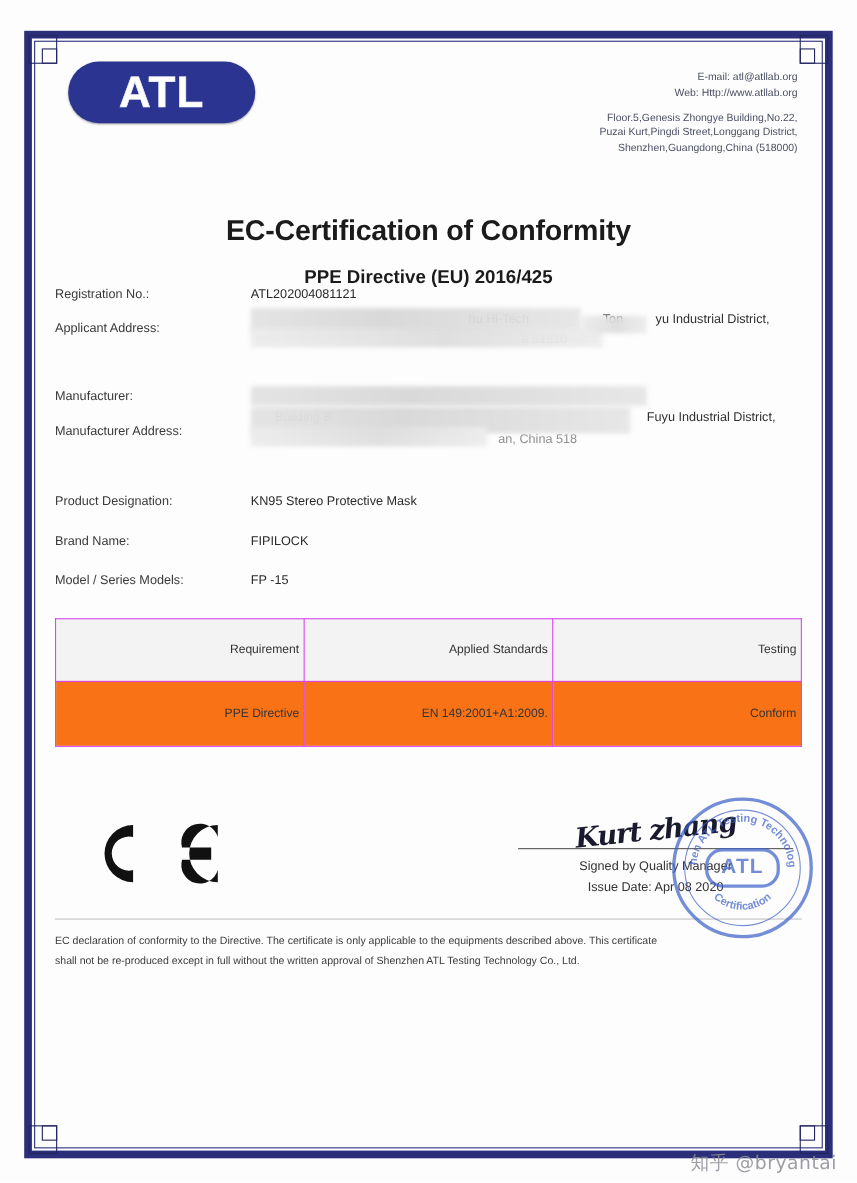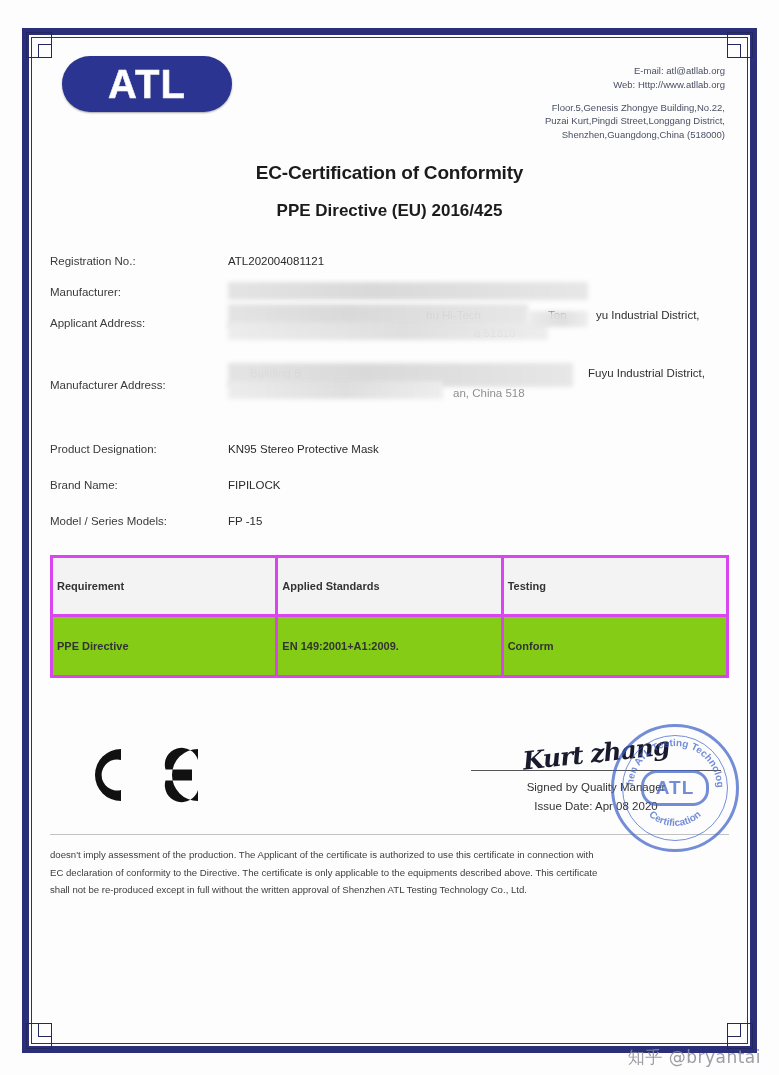--- a/index.html
+++ b/index.html
@@ -83,36 +83,36 @@
     font-size:9.5px;
     line-height:1.45;
     padding-top:8px;
     padding-right:4px;
   }
   .contact .block2{margin-top:9px;}
 
   
   .title{
     text-align:center;
-    font-size:19px;
+    font-size:26px;
     font-weight:bold;
     color:#1b1b1b;
-    margin-top:20px;
+    margin-top:52px;
     letter-spacing:-0.2px;
   }
   .subtitle{
     text-align:center;
     font-size:17px;
     font-weight:bold;
     color:#1b1b1b;
     margin-top:17px;
   }
 
   
-  .fields{margin-top:34px;}
+  .fields{}
   .row{
     display:flex;
     align-items:flex-start;
     margin-bottom:19px;
     position:relative;
   }
   .row.tall{margin-bottom:22px;}
   .label{
     width:178px;
     flex:0 0 178px;
@@ -145,33 +145,33 @@
 
   
   table.resulttable{
     width:100%;
     border-collapse:collapse;
     margin-top:28px;
     table-layout:fixed;
   }
   table.resulttable th,
   table.resulttable td{
-    border:3px solid #d946ef;
-    text-align:left;
-    font-weight:bold;
+    border:1px solid #d946ef;
+    text-align:right;
+    font-weight:normal;
     color:#333;
     font-size:11px;
     padding:17px 4px;
   }
   table.resulttable th{
     background:#f3f3f3;
     height:22px;
   }
   table.resulttable td{
-    background:#84cc16;
+    background:#f97316;
     height:24px;
   }
 
   
   .cesign{
     display:flex;
     justify-content:space-between;
     align-items:flex-end;
     margin-top:30px;
     height:108px;
@@ -306,37 +306,37 @@
     <div class="subtitle">PPE Directive (EU) 2016/425</div>
 
     <div class="fields">
 
       <div class="row">
         <div class="label">Registration No.:</div>
         <div class="value">ATL202004081121</div>
       </div>
 
 
-      <div class="row">
-        <div class="label">Manufacturer:</div>
-        <div class="value">
-          <div class="redact" style="left:0;top:-4px;width:360px;height:18px;"></div>
-        </div>
-      </div>
-
       <div class="row tall" style="min-height:40px;">
         <div class="label">Applicant Address:</div>
         <div class="value">
           <span class="peek" style="left:198px;top:-8px;">hu Hi-Tech</span>
           <span class="peek" style="left:320px;top:-8px;">Ton</span>
           <span class="peek" style="left:368px;top:-8px;">yu Industrial District,</span>
           <span class="peek faint" style="left:246px;top:10px;">a 51810</span>
           <div class="redact" style="left:0;top:-13px;width:300px;height:24px;"></div>
           <div class="redact soft" style="left:0;top:5px;width:320px;height:18px;"></div>
           <div class="redact soft" style="left:300px;top:-6px;width:60px;height:16px;"></div>
+        </div>
+      </div>
+
+      <div class="row">
+        <div class="label">Manufacturer:</div>
+        <div class="value">
+          <div class="redact" style="left:0;top:-4px;width:360px;height:18px;"></div>
         </div>
       </div>
 
       <div class="row tall" style="min-height:40px;">
         <div class="label">Manufacturer Address:</div>
         <div class="value">
           <span class="peek faint" style="left:22px;top:-12px;">Building B</span>
           <span class="peek" style="left:360px;top:-12px;">Fuyu Industrial District,</span>
           <span class="peek faint" style="left:225px;top:8px;">an, China 518</span>
           <div class="redact" style="left:0;top:-16px;width:345px;height:24px;"></div>
@@ -408,21 +408,20 @@
             </svg>
             <div class="stamp-oval">ATL</div>
           </div>
         </div>
       </div>
     </div>
 
     <div class="divider"></div>
 
     <div class="footer">
-      <div>doesn't imply assessment of the production. The Applicant of the certificate is authorized to use this certificate in connection with</div>
       <div>EC declaration of conformity to the Directive. The certificate is only applicable to the equipments described above. This certificate</div>
       <div>shall not be re-produced except in full without the written approval of Shenzhen ATL Testing Technology Co., Ltd.</div>
     </div>
 
   </div>
 
   <div class="watermark">知乎 @bryantai</div>
 </div>
 
 </body></html>

